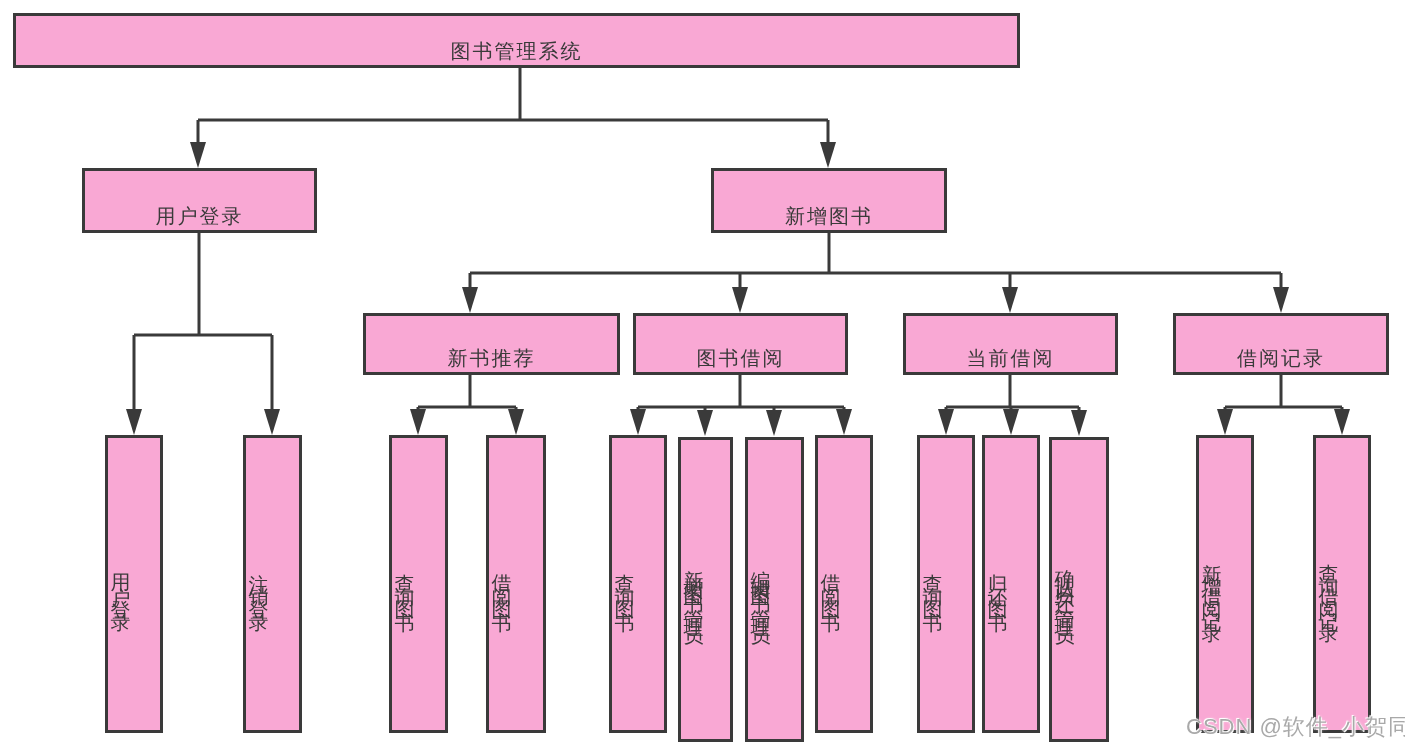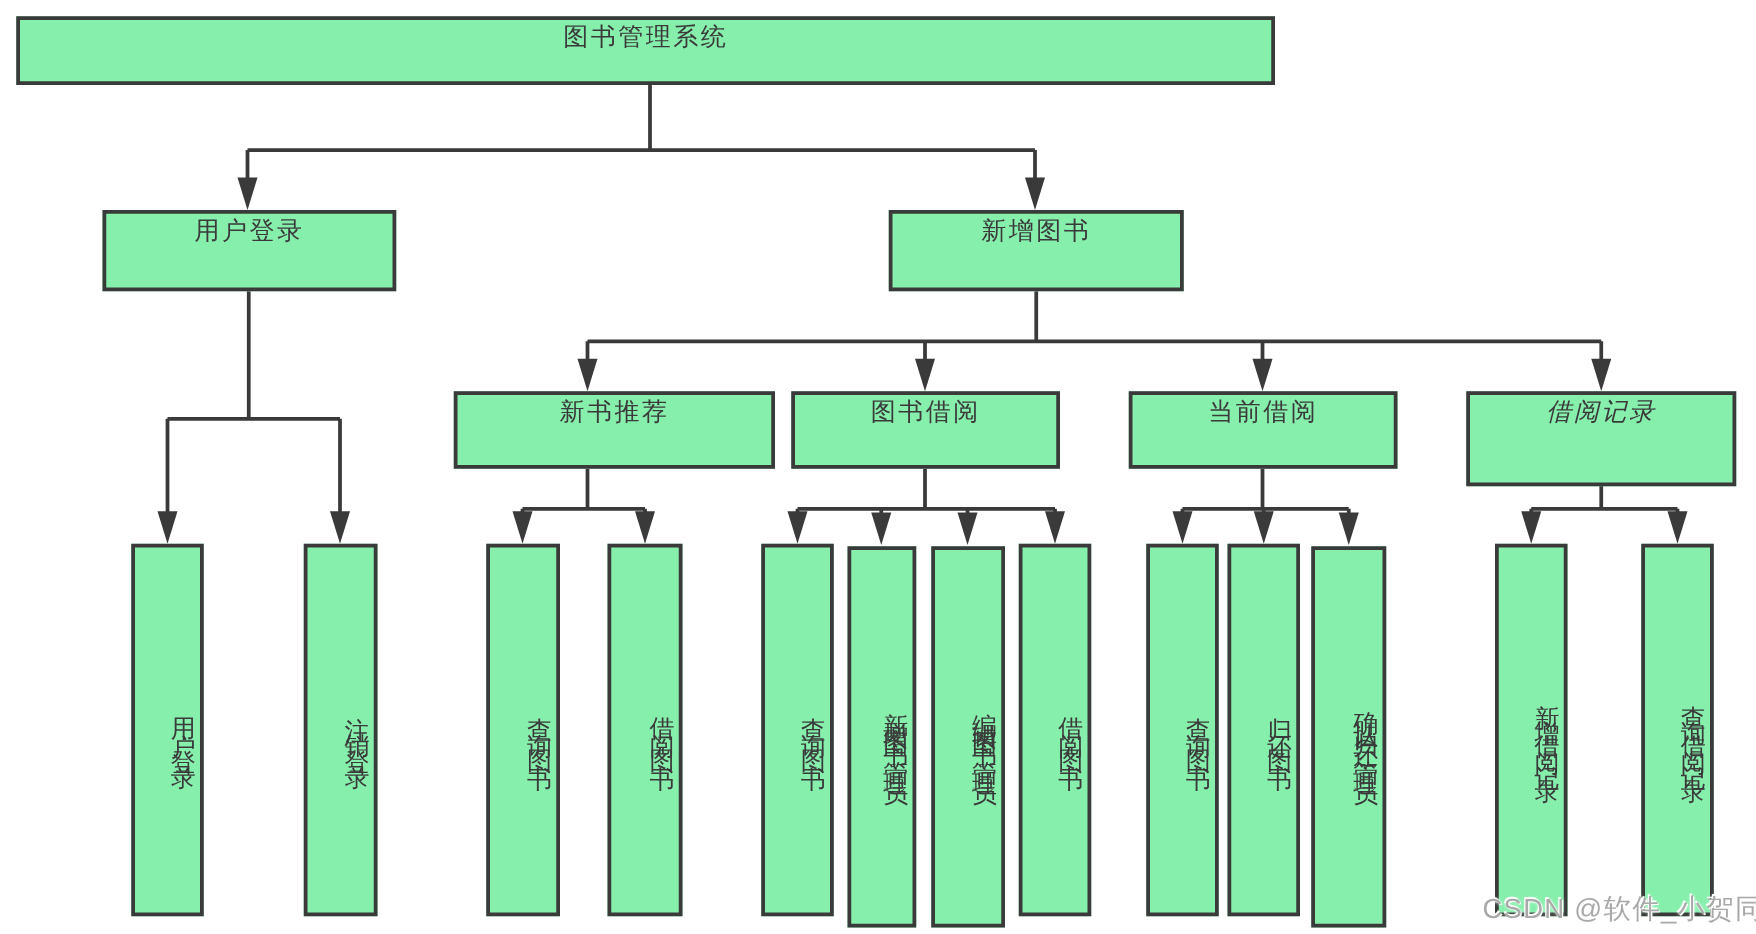--- a/index.html
+++ b/index.html
@@ -8,43 +8,43 @@
     width:1405px;height:747px;
     background:#ffffff;
     font-family:"Liberation Sans","DejaVu Sans",sans-serif;
     overflow:hidden;
   }
   svg.wires{position:absolute;left:0;top:0;pointer-events:none;}
   .box{
     position:absolute;
     box-sizing:border-box;
     border:3px solid #3a3a3a;
-    background:#86efac;
-    display:flex;align-items:flex-start;justify-content:center;
+    background:#f9a8d4;
+    display:flex;align-items:flex-end;justify-content:center;
     color:#3a3a3a;
     font-size:20px;
     letter-spacing:2px;
     white-space:nowrap;
   }
   .vbox{
     writing-mode:vertical-rl;
     text-orientation:mixed;
     letter-spacing:13px;
     font-size:20px;
   }
   .vbox.ls6{letter-spacing:12px;}
   .vbox.ls9{letter-spacing:8px;}
   
   .n-root{left:13px;top:13px;width:1007px;height:55px;}
   .n-l1a{left:82px;top:168px;width:235px;height:65px;}
   .n-l1b{left:711px;top:168px;width:236px;height:65px;}
   .n-l2a{left:363px;top:313px;width:257px;height:62px;}
   .n-l2b{left:633px;top:313px;width:215px;height:62px;}
   .n-l2c{left:903px;top:313px;width:215px;height:62px;}
-  .n-l2d{left:1173px;top:313px;width:216px;height:76px;font-style:italic;}
+  .n-l2d{left:1173px;top:313px;width:216px;height:62px;}
   
   .n-a1{left:105px;top:435px;width:58px;height:298px;}
   .n-a2{left:243px;top:435px;width:59px;height:298px;}
   .n-b1{left:389px;top:435px;width:59px;height:298px;}
   .n-b2{left:486px;top:435px;width:60px;height:298px;}
   .n-c1{left:609px;top:435px;width:58px;height:298px;}
   .n-c2{left:678px;top:437px;width:55px;height:305px;}
   .n-c3{left:745px;top:437px;width:59px;height:305px;}
   .n-c4{left:815px;top:435px;width:58px;height:298px;}
   .n-d1{left:917px;top:435px;width:58px;height:298px;}

